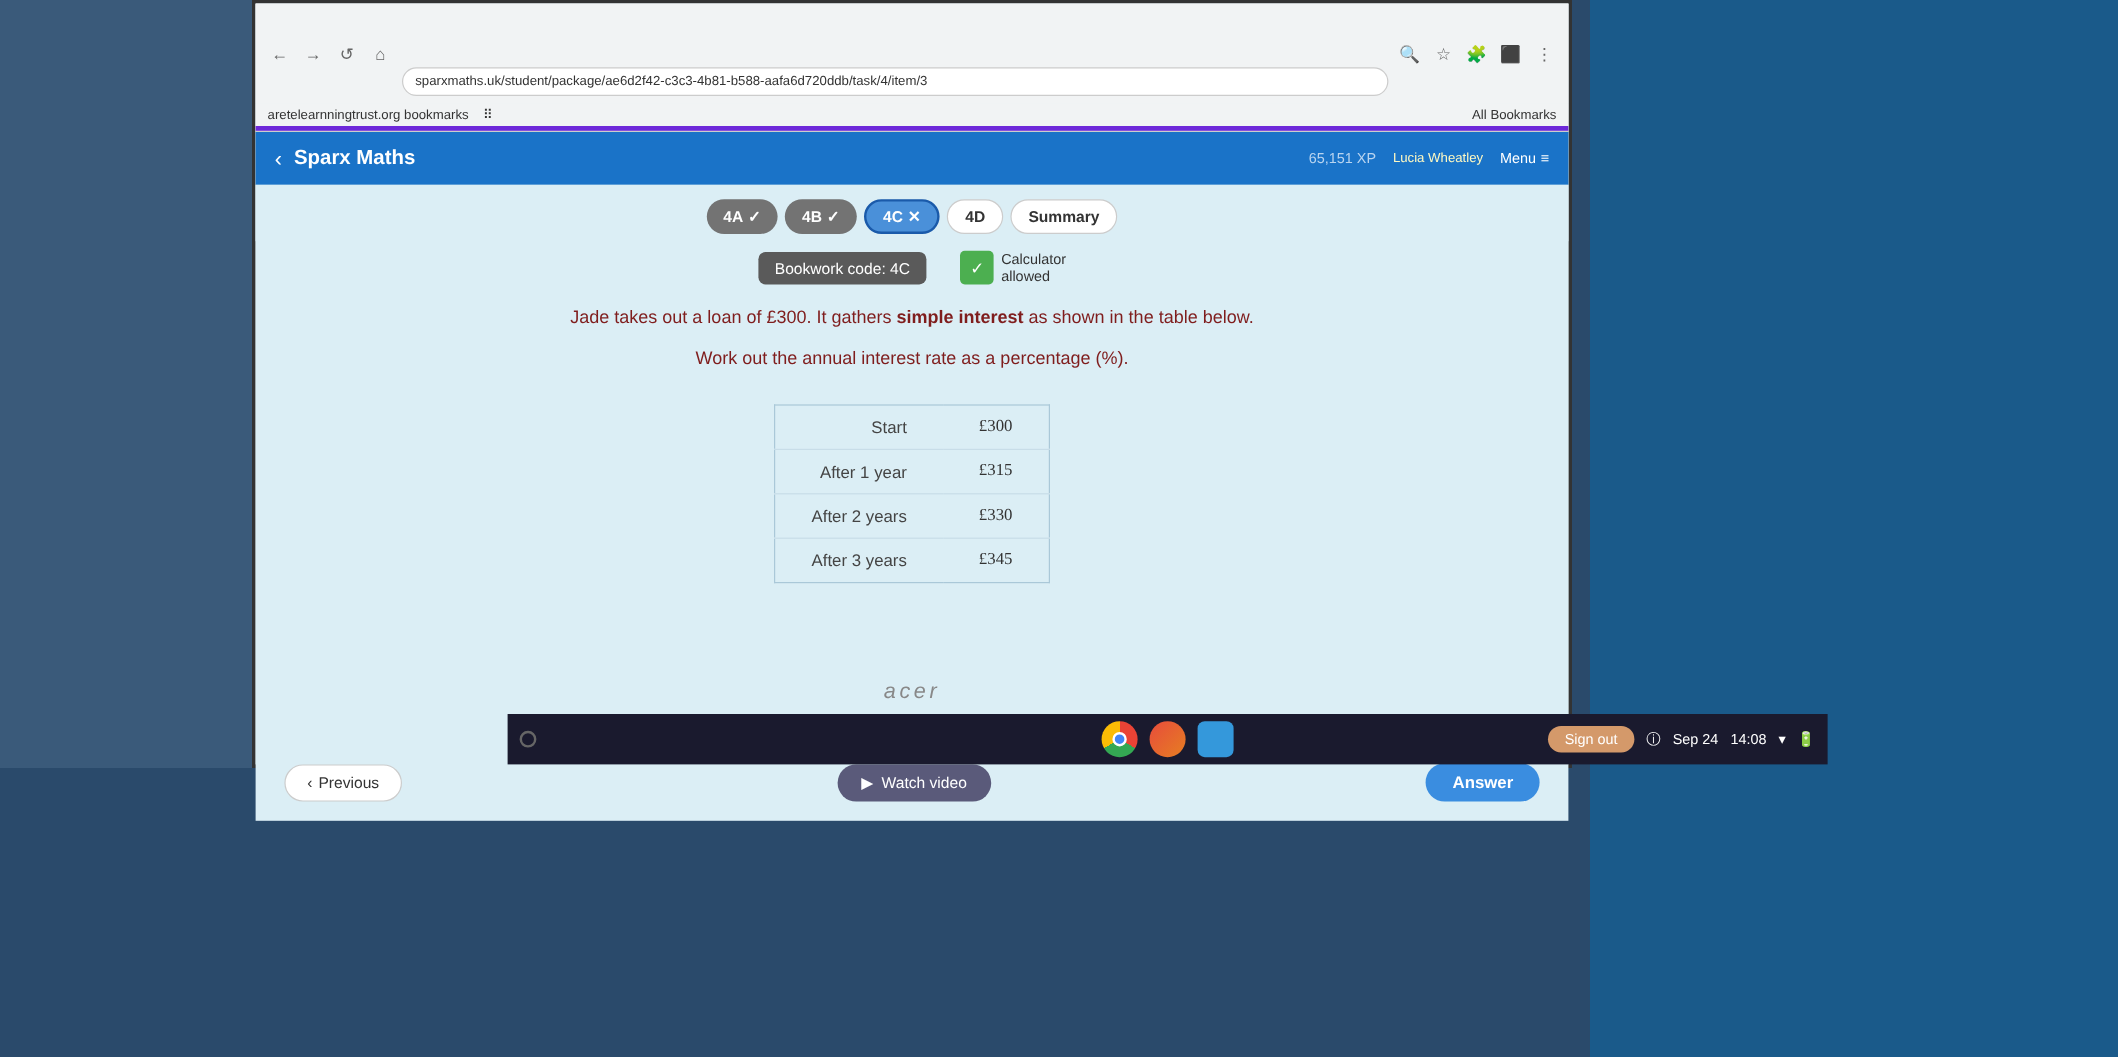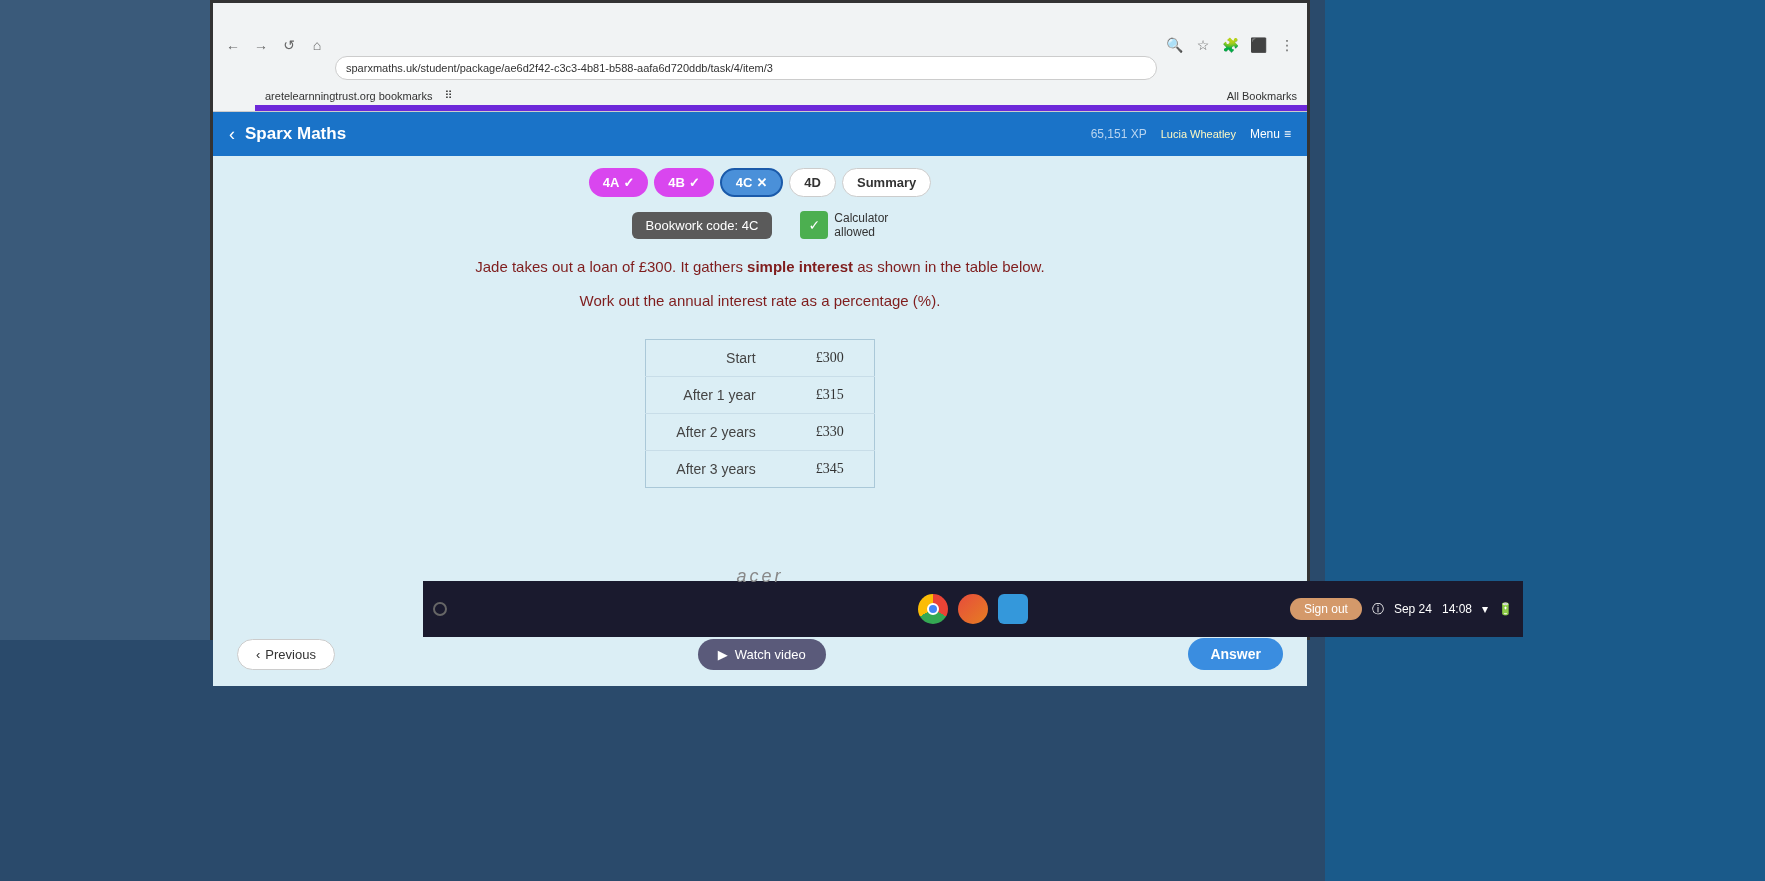--- a/index.html
+++ b/index.html
@@ -59,25 +59,24 @@
       color: #333;
       display: flex;
       align-items: center;
       margin-top: 47px;
     }
     .bookmarks-bar {
       display: flex;
       align-items: center;
       padding: 3px 10px;
       background: #f1f3f4;
-      border-bottom: 6px solid #6d28d9;
+      border-bottom: 4px solid #6d28d9;
       font-size: 11px;
       color: #333;
       gap: 12px;
-      margin-left: 42px;
     }
 
     
     .sparx-app {
       background: #dbeef5;
       height: calc(100% - 60px);
       display: flex;
       flex-direction: column;
     }
     .sparx-header {
@@ -144,21 +143,21 @@
       border-radius: 16px;
       font-size: 13px;
       font-weight: 600;
       cursor: pointer;
       border: none;
       display: flex;
       align-items: center;
       gap: 4px;
     }
     .tab-green {
-      background: #d946ef;
+      background: #737373;
       color: white;
     }
     .tab-blue-active {
       background: #4a90d9;
       color: white;
       border: 2px solid #1a5aaa;
     }
     .tab-white {
       background: white;
       color: #333;
@@ -284,21 +283,21 @@
       font-weight: bold;
       cursor: pointer;
     }
 
     
     .taskbar {
       position: absolute;
       bottom: 0;
       left: 210px;
       width: 1100px;
-      height: 56px;
+      height: 42px;
       background: #1a1a2e;
       display: flex;
       align-items: center;
       justify-content: space-between;
       padding: 0 10px;
     }
     .taskbar-left {
       display: flex;
       align-items: center;
       gap: 4px;

